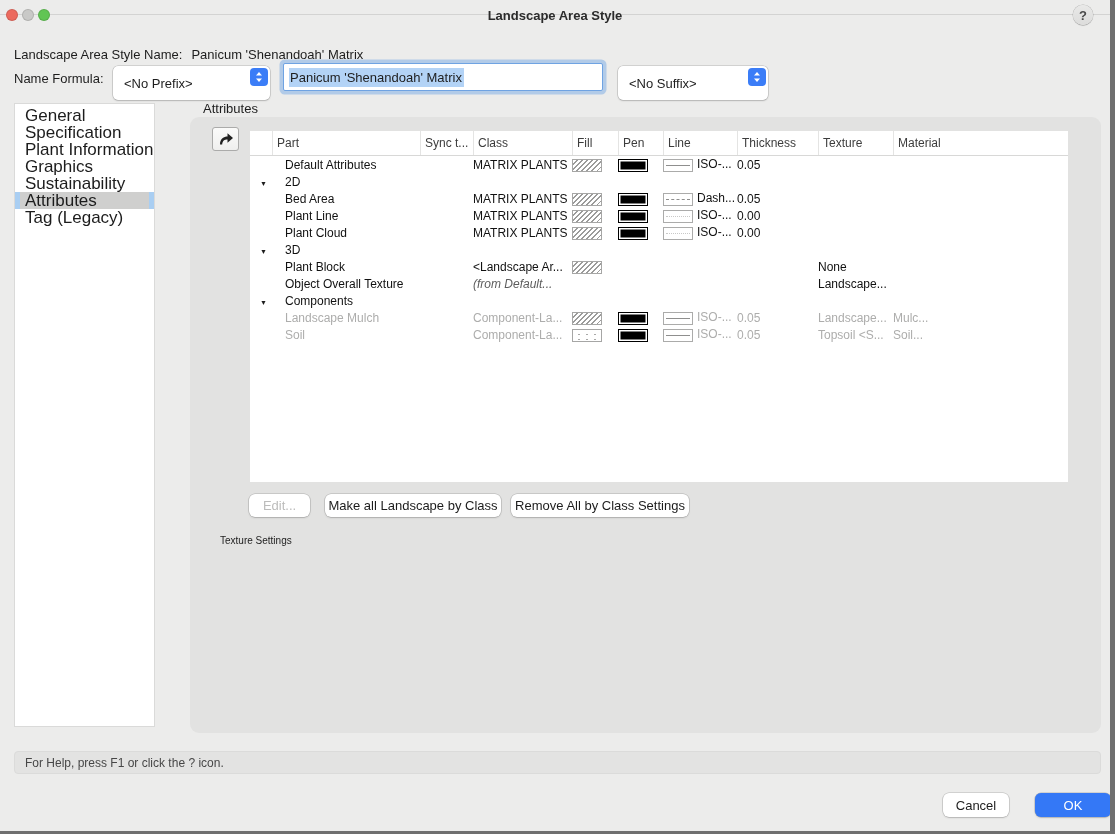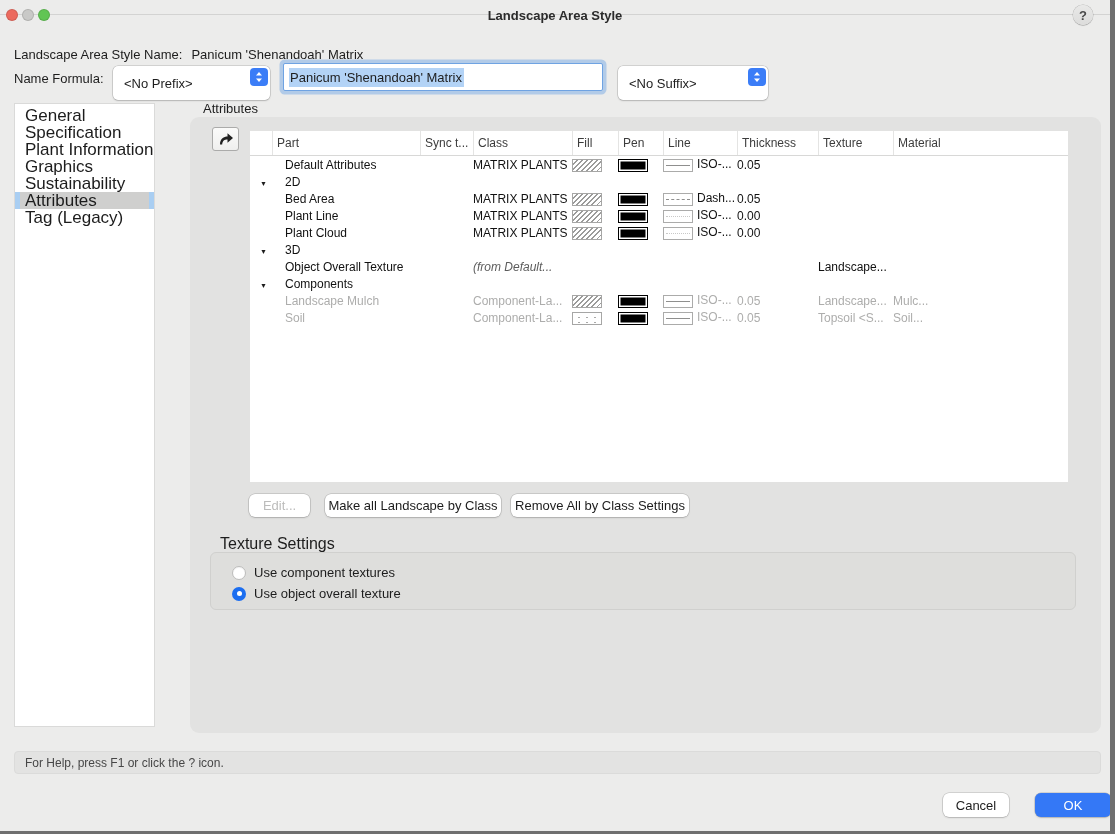--- a/index.html
+++ b/index.html
@@ -89,21 +89,21 @@
   
   .btn { background:#fff; border-radius:6px; font-size:13px; color:#1c1c1c;
     box-shadow:0 0 0 0.5px rgba(0,0,0,.22),0 1px 2px rgba(0,0,0,.14);
     display:flex; align-items:center; justify-content:center; position:absolute; height:23px; }
   .btn.disabled { color:#BCBCBB; }
   .btn-edit   { left:59px;  top:377px; width:61px; }
   .btn-make   { left:135px; top:377px; width:176px; }
   .btn-remove { left:321px; top:377px; width:178px; }
 
   
-  .tex-label { position:absolute; left:30px; top:418px; font-size:16px; }
+  .tex-label { position:absolute; left:30px; top:418px; font-size:10px; }
   .tex-box { position:absolute; left:20px; top:435px; width:866px; height:58px;
     background:#DEDEDC; border:1px solid #D0D0CE; border-radius:6px; }
   .radio-row { position:absolute; display:flex; align-items:center; gap:8px; font-size:13px; }
   .radio { width:14px; height:14px; border-radius:50%; flex:0 0 auto; }
   .radio.off { background:#fff; border:1px solid #BCBCBB; box-shadow:inset 0 1px 1px rgba(0,0,0,.05); }
   .radio.on { background:#1C6EF0; position:relative; }
   .radio.on::after { content:''; position:absolute; left:4.5px; top:4.5px; width:5px; height:5px;
     border-radius:50%; background:#fff; }
 
   
@@ -254,20 +254,32 @@
           <div class="tcell c-class"></div>
           <div class="tcell c-fill"></div>
           <div class="tcell c-pen"></div>
           <div class="tcell c-line"></div>
           <div class="tcell c-th"></div>
           <div class="tcell c-tex"></div>
           <div class="tcell c-mat"></div>
         </div>
         <div class="trow">
           <div class="tcell c-disc"></div>
+          <div class="tcell c-part">Plant Block</div>
+          <div class="tcell c-sync"></div>
+          <div class="tcell c-class">&lt;Landscape Ar...</div>
+          <div class="tcell c-fill"><span class="swatch fill-hatch"></span></div>
+          <div class="tcell c-pen"></div>
+          <div class="tcell c-line"></div>
+          <div class="tcell c-th"></div>
+          <div class="tcell c-tex">None</div>
+          <div class="tcell c-mat"></div>
+        </div>
+        <div class="trow">
+          <div class="tcell c-disc"></div>
           <div class="tcell c-part">Object Overall Texture</div>
           <div class="tcell c-sync"></div>
           <div class="tcell c-class italic">(from Default...</div>
           <div class="tcell c-fill"></div>
           <div class="tcell c-pen"></div>
           <div class="tcell c-line"></div>
           <div class="tcell c-th"></div>
           <div class="tcell c-tex">Landscape...</div>
           <div class="tcell c-mat"></div>
         </div>
@@ -308,30 +320,20 @@
           <div class="tcell c-mat">Soil...</div>
         </div>
       </div>
   </div>
 
   <div class="btn disabled btn-edit">Edit...</div>
   <div class="btn btn-make">Make all Landscape by Class</div>
   <div class="btn btn-remove">Remove All by Class Settings</div>
 
   <div class="tex-label">Texture Settings</div>
-  <div class="tex-box">
-      <div class="radio-row" style="left: 21px; top: 12px;">
-        <span class="radio off"></span>
-        <span>Use component textures</span>
-      </div>
-      <div class="radio-row" style="left: 21px; top: 33px;">
-        <span class="radio on"></span>
-        <span>Use object overall texture</span>
-      </div>
-    </div>
 </div>
 
 <div class="help-bar">
   <span>For Help, press F1 or click the ? icon.</span>
 </div>
 <div class="btn btn-cancel">Cancel</div>
 <div class="btn btn-ok">OK</div>
 
 <div class="edge-right"></div>
 <div class="edge-bottom"></div>

